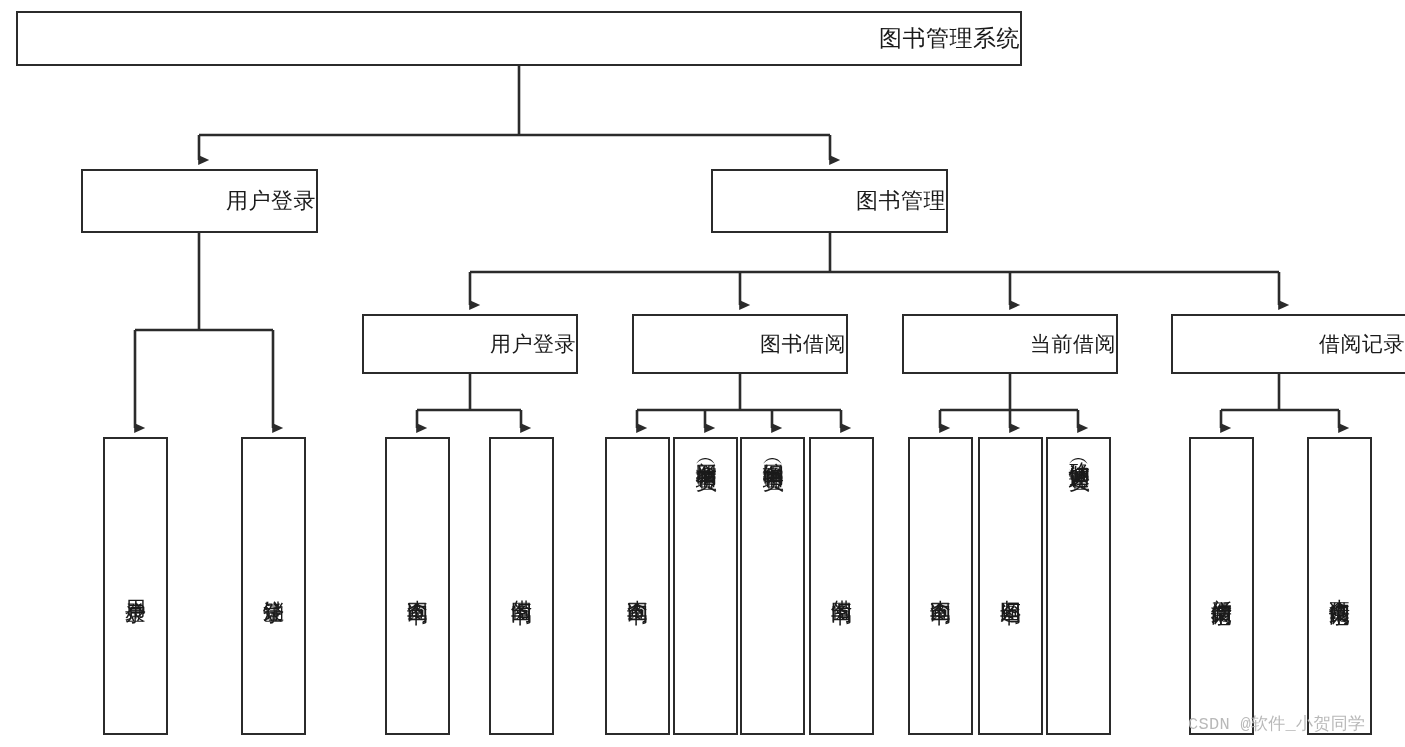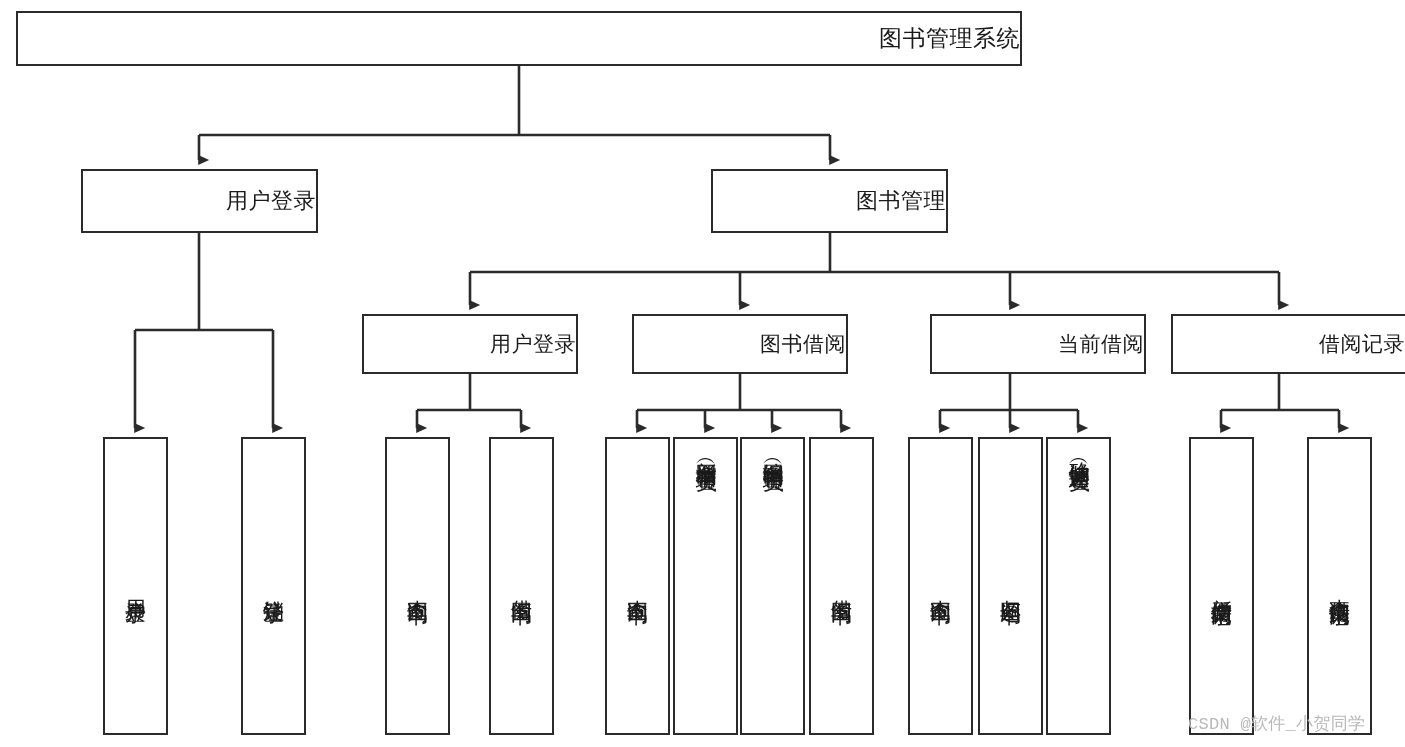--- a/index.html
+++ b/index.html
@@ -144,21 +144,21 @@
   <div class="node lvl2" style="left:711px; top:169px; width:237px; height:64px;">
     <span class="lbl">图书管理</span>
   </div>
 
   <div class="node lvl3" style="left:362px; top:314px; width:216px; height:60px;">
     <span class="lbl">用户登录</span>
   </div>
   <div class="node lvl3" style="left:632px; top:314px; width:216px; height:60px;">
     <span class="lbl">图书借阅</span>
   </div>
-  <div class="node lvl3" style="left:902px; top:314px; width:216px; height:60px;margin-left:28px;">
+  <div class="node lvl3" style="left:902px; top:314px; width:216px; height:60px;">
     <span class="lbl">当前借阅</span>
   </div>
   <div class="node lvl3" style="left:1171px; top:314px; width:236px; height:60px;">
     <span class="lbl">借阅记录</span>
   </div>
 
   <div class="node leaf" style="left:103px; top:437px; width:65px; height:298px;">
     <span class="lbl">用户登录</span>
   </div>
   <div class="node leaf" style="left:241px; top:437px; width:65px; height:298px;">

